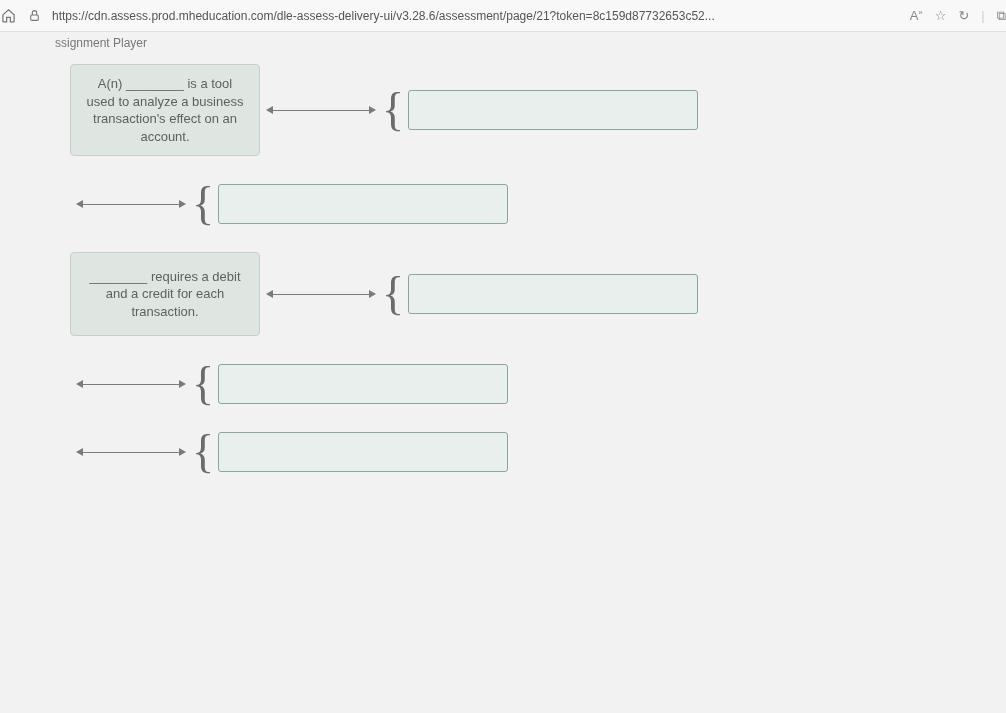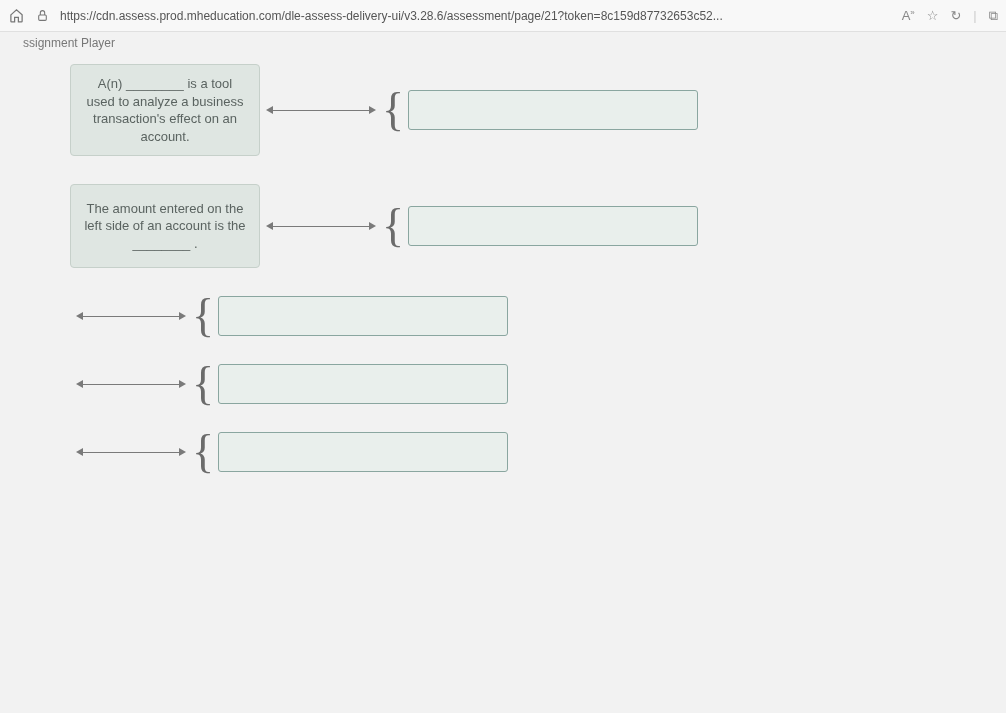--- a/index.html
+++ b/index.html
@@ -10,21 +10,21 @@
       width: 1006px;
       height: 713px;
       overflow: hidden;
     }
     .browser-bar {
       height: 32px;
       background: #f8f8f8;
       border-bottom: 1px solid #e0e0e0;
       display: flex;
       align-items: center;
-      padding: 0 8px;
+      padding: 0 0;
       gap: 10px;
       font-size: 13px;
       color: #666;
     }
     .browser-bar .nav-icon {
       width: 16px; height: 16px;
       display: inline-flex; align-items: center; justify-content: center;
       color: #777;
     }
     .browser-bar .url {
@@ -34,22 +34,23 @@
       white-space: nowrap;
       overflow: hidden;
       text-overflow: ellipsis;
     }
     .browser-bar .right-icons {
       display: flex; gap: 12px; align-items: center; color: #888;
     }
     .player-bar {
       font-size: 12px;
       color: #777;
-      padding: 4px 23px;
+      padding: 4px 14px;
       background: #f2f2f2;
+      margin-left: 41px;
     }
     .content {
       padding: 10px 60px 10px 70px;
     }
     .row {
       display: flex;
       align-items: center;
       margin-bottom: 28px;
     }
     .prompt-card {
@@ -148,32 +149,32 @@
     </div>
     <div class="connector">
       <span class="arrow-left"></span>
         <span class="arrow-right"></span>
     </div>
     <span class="bracket">{</span>
     <div class="drop-target"></div>
   </div>
 
   <div class="row">
-    <div class="prompt-card">
-      <span>The amount entered on the left side of an account is the ________ .</span>
-    </div>
     <div class="connector">
       <span class="arrow-left"></span>
         <span class="arrow-right"></span>
     </div>
     <span class="bracket">{</span>
     <div class="drop-target"></div>
   </div>
 
   <div class="row">
+    <div class="prompt-card">
+      <span>________ requires a debit and a credit for each transaction.</span>
+    </div>
     <div class="connector">
       <span class="arrow-left"></span>
         <span class="arrow-right"></span>
     </div>
     <span class="bracket">{</span>
     <div class="drop-target"></div>
   </div>
 
   <div class="row">
     <div class="connector">

